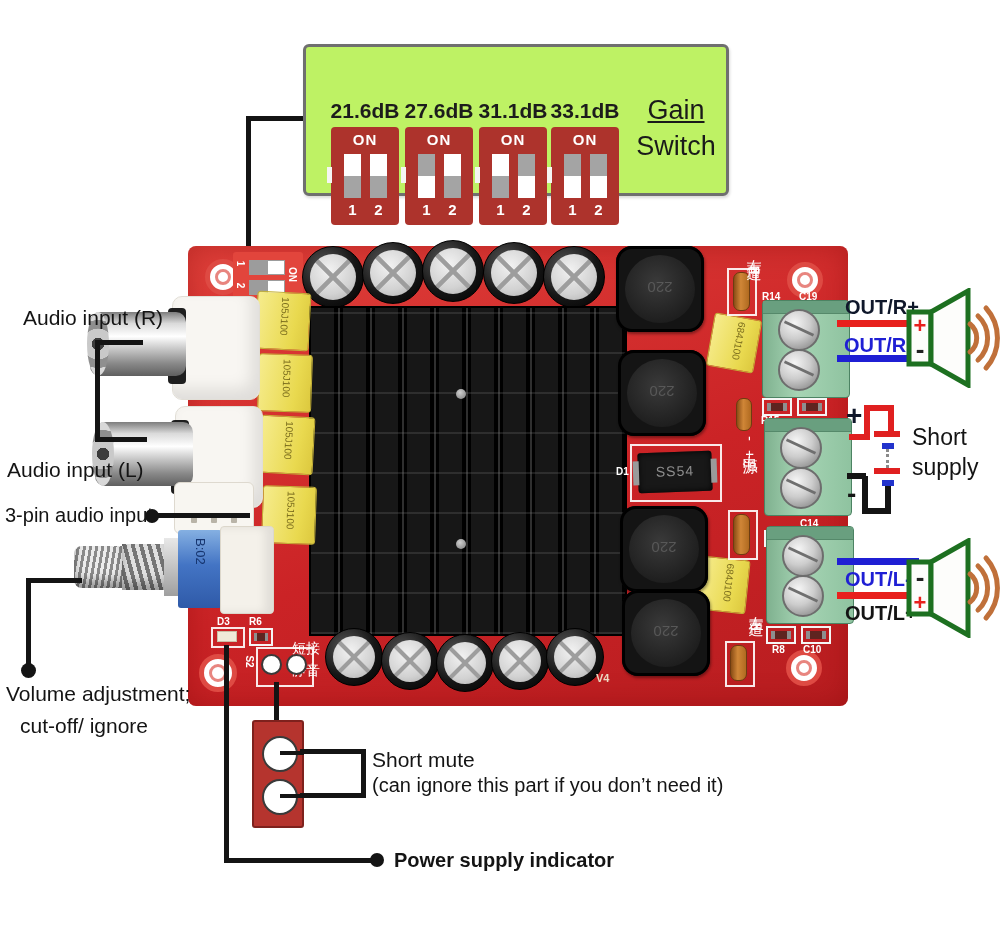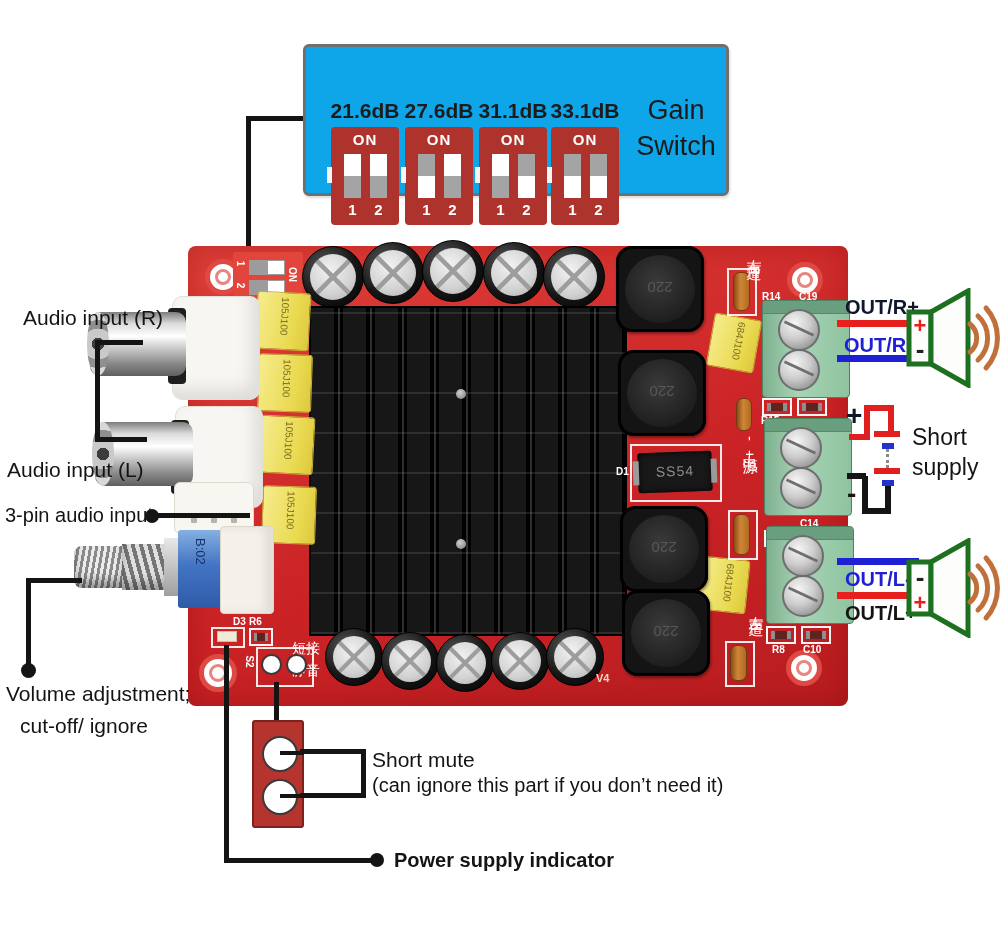--- a/index.html
+++ b/index.html
@@ -7,21 +7,21 @@
          font-family:"Liberation Sans", sans-serif;}
   .a{position:absolute;}
   
   .ct{font-size:21px;color:#141414;white-space:nowrap;}
   .ct.sm{font-size:20px;}
   .out{font-size:20px;font-weight:bold;white-space:nowrap;}
   .red{color:#0f172a;} .blue{color:#1f1fd4;}
   .ln{background:#141414;}
   .dot{border-radius:50%;background:#141414;}
   
-  .gainbox{left:303px;top:44px;width:420px;height:146px;background:#0ea5e9;
+  .gainbox{left:303px;top:44px;width:420px;height:146px;background:#bef264;
            border:3px solid #6f6f6f;border-radius:6px;box-shadow:1px 2px 3px rgba(0,0,0,.15);}
   .db{top:52px;width:72px;text-align:center;font-size:21px;font-weight:600;color:#1c1c1c;}
   .dip{top:80px;width:68px;height:98px;background:#ad332c;border-radius:4px;}
   .dip-on{position:absolute;top:4px;left:0;right:0;text-align:center;color:#fff;
           font-weight:bold;font-size:15px;letter-spacing:1px;}
   .slot{position:absolute;top:27px;width:17px;height:44px;background:#a4a4a4;}
   .slot::after{content:"";position:absolute;left:0;width:100%;height:50%;background:#fff;top:0;}
   .slot[data-state="down"]::after{top:50%;}
   .s1{left:13px;} .s2{left:39px;}
   .dip-pin{position:absolute;top:74px;width:17px;text-align:center;color:#fff;font-weight:bold;font-size:15px;}
@@ -144,21 +144,21 @@
     </div>
     <div class="a dip" style="left:245px;">
       <div class="dip-on">ON</div>
       <div class="slot s1" data-state="down"></div>
       <div class="slot s2" data-state="down"></div>
       <div class="dip-pin p1">1</div>
       <div class="dip-pin p2">2</div>
       <div class="dip-notch"></div>
     </div>
 
-    <div class="a gaintitle" style="left:322px;top:48px;width:96px;">Gain</div>
+    <div class="a gaintitle" style="left:322px;top:48px;width:96px;text-decoration:underline;">Gain</div>
     <div class="a gaintitle" style="left:316px;top:84px;width:108px;">Switch</div>
   </div>
 
   <div class="a board"></div>
 
   <div class="a hole" style="left:205px;top:259px;width:36px;height:36px;"></div>
   <div class="a hole" style="left:787px;top:262px;width:36px;height:36px;"></div>
   <div class="a hole" style="left:199px;top:654px;width:38px;height:38px;"></div>
   <div class="a hole" style="left:786px;top:650px;width:36px;height:36px;"></div>
 
@@ -266,21 +266,21 @@
     <div class="screw" style="top:8px;"></div>
     <div class="screw" style="top:48px;"></div>
   </div>
 
   <div class="a cnv" style="left:744px;top:248px;">右声道</div>
   <div class="a cnv" style="left:740px;top:436px;">-电源+</div>
   <div class="a cnv" style="left:746px;top:604px;">左声道</div>
   <div class="a cnh" style="left:292px;top:640px;">短接</div>
   <div class="a cnh" style="left:292px;top:662px;">静音</div>
 
-  <div class="a sl" style="left:233px;top:616px;">D3</div>
+  <div class="a sl" style="left:217px;top:616px;">D3</div>
   <div class="a sl" style="left:249px;top:616px;">R6</div>
   <div class="a wbox" style="left:211px;top:627px;width:30px;height:17px;">
     <div class="a" style="left:4px;top:2px;width:18px;height:9px;background:#f0ead8;border:1px solid #c9bfa5;"></div>
   </div>
   <div class="a smd" style="left:249px;top:628px;width:20px;height:14px;"></div>
   <div class="a sl" style="left:243px;top:656px;transform:rotate(90deg);">S2</div>
   <div class="a wbox" style="left:256px;top:647px;width:54px;height:36px;"></div>
   <div class="a mute-circle" style="left:261px;top:654px;width:21px;height:21px;"></div>
   <div class="a mute-circle" style="left:286px;top:654px;width:21px;height:21px;"></div>
   <div class="a sl" style="left:596px;top:672px;color:#ecd9c2;font-size:11px;">V4</div>

